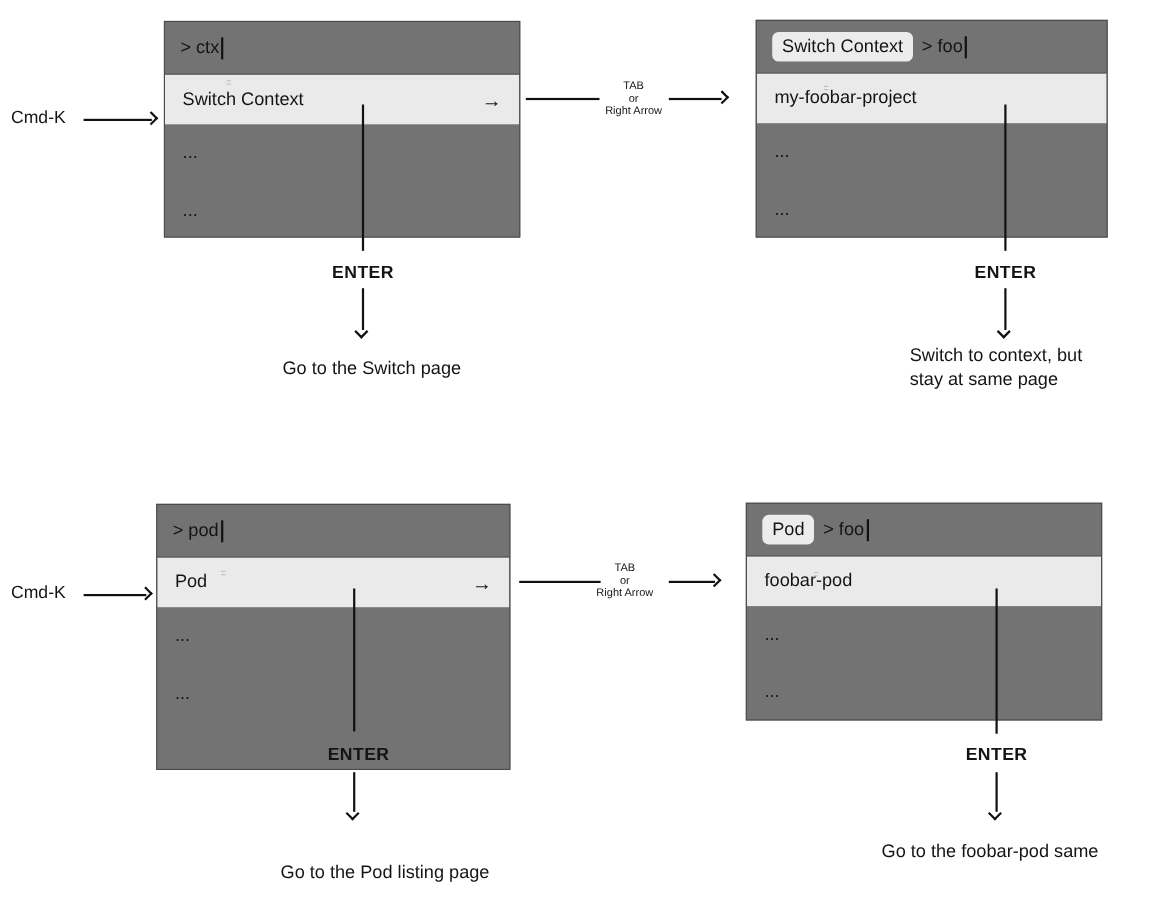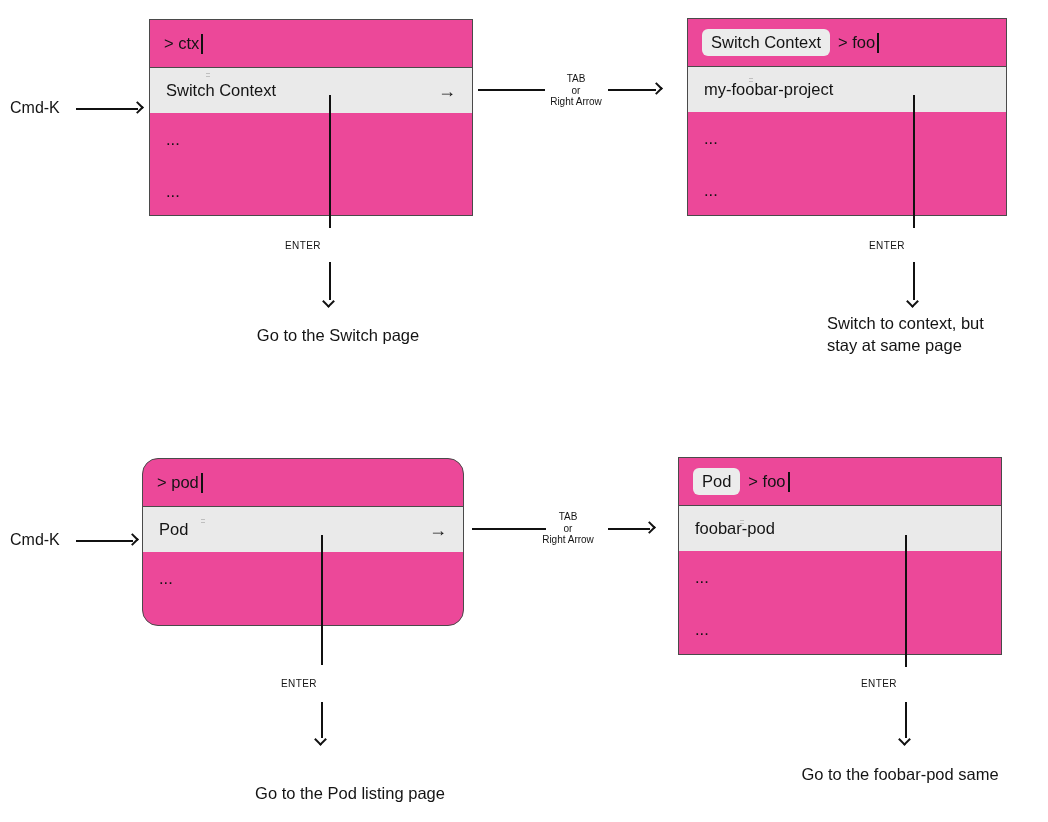--- a/index.html
+++ b/index.html
@@ -14,25 +14,25 @@
 
   .hline { position:absolute; height:2px; background:var(--line); }
   .vline { position:absolute; width:2px; background:var(--line); }
   .chev  { position:absolute; width:9px; height:9px;
            border-top:2px solid var(--line); border-right:2px solid var(--line); }
   .chev.right { transform:rotate(45deg); }
   .chev.down  { transform:rotate(135deg); }
 
   .trigger    { position:absolute; font-size:16px; white-space:nowrap; }
   .conn-label { position:absolute; font-size:10px; line-height:11.5px; text-align:center; white-space:nowrap; }
-  .enter      { position:absolute; font-size:10px; letter-spacing:.4px; text-align:left; white-space:nowrap; }
+  .enter      { position:absolute; font-size:16px; letter-spacing:.4px; text-align:center; white-space:nowrap;font-weight:bold; }
   .caption    { position:absolute; font-size:16.5px; line-height:22px; white-space:nowrap; }
   .caption.center { text-align:center; }
 
-  .palette   { position:absolute; background:#ec4899; border:1px solid var(--box_border); overflow:hidden; }
+  .palette   { position:absolute; background:#737373; border:1px solid var(--box_border); overflow:hidden; }
   .input-row { height:48px; display:flex; align-items:center; padding:0 14px;
                border-bottom:1px solid var(--box_border); font-size:16.5px; white-space:pre; }
   .item      { display:flex; align-items:center; padding:0 16px; font-size:16.5px; }
   .item.selected { height:45px; background:var(--highlight_bg); justify-content:space-between; }
   .item.plain    { height:52px; }
   .token   { background:var(--pill_bg); border-radius:6px; padding:4px 9px; margin-right:8px; }
   .caret   { width:2px; height:20px; background:var(--line); margin-left:2px; flex:0 0 auto; }
   .submenu { font-size:18px; line-height:1; }
   .ditto   { position:absolute; width:4px; height:4px;
              border-top:1px solid var(--artifact_mark); border-bottom:1px solid var(--artifact_mark); }
@@ -106,21 +106,21 @@
   <div class="chev down" style="left:908px; top:297px;"></div>
   <div class="caption" style="left:827px; top:312px;">
     <div>Switch to context, but</div>
     <div>stay at same page</div>
   </div>
 
   <div class="trigger" style="left:10px; top:531px;">Cmd-K</div>
   <div class="hline" style="left:76px; top:540px; width:57px;"></div>
   <div class="chev right" style="left:128px; top:535px;"></div>
 
-  <div class="palette" style="left:142px; top:458px; width:322px; height:168px;border-radius:16px;">
+  <div class="palette" style="left:142px; top:458px; width:322px; height:242px;">
     <div class="input-row">
       <span>&gt; pod</span>
       <span class="caret"></span>
     </div>
     <div class="item selected">
       <span>Pod</span>
       <span class="submenu">→</span>
     </div>
     <div class="item plain">
       <span>...</span>

